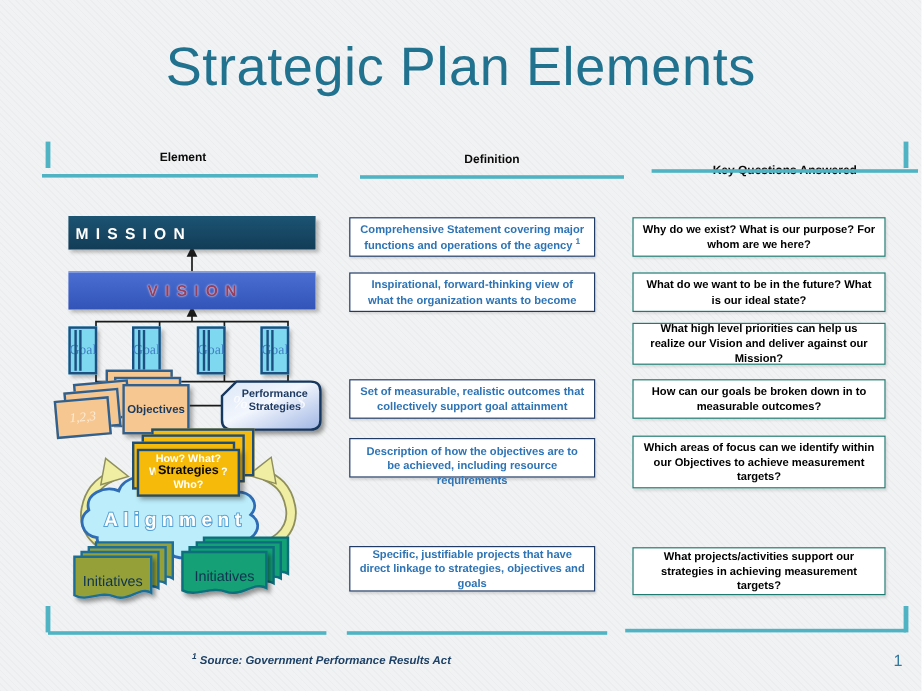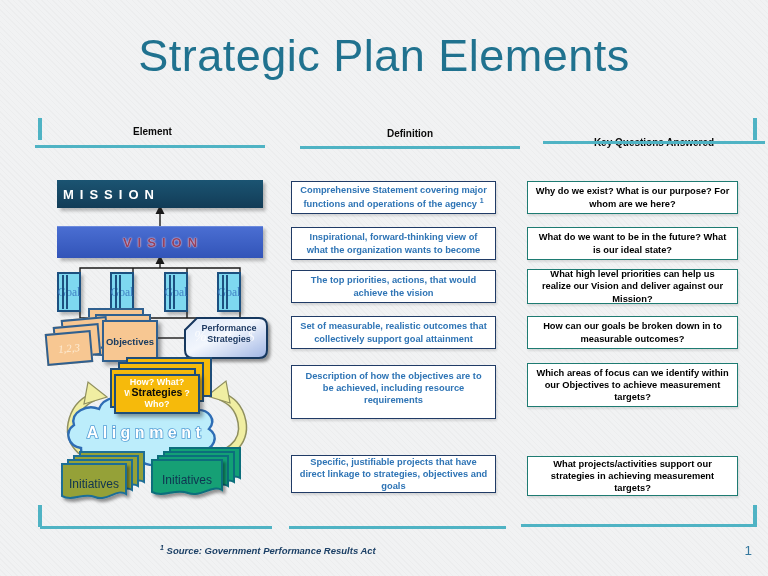--- a/index.html
+++ b/index.html
@@ -185,23 +185,22 @@
     <span class="w">Who?</span>
   </div>
 
   <div class="abs init-label htm" style="left:64px;top:477px;width:60px;">Initiatives</div>
   <div class="abs init-label htm" style="left:154px;top:473px;width:66px;">Initiatives</div>
 
   <div class="abs def-box htm" style="top:181px;height:33px;">
     <div><span>Comprehensive Statement covering major functions and operations of the agency</span> <sup>1</sup></div>
   </div>
   <div class="abs def-box htm" style="top:227px;height:33px;">Inspirational, forward-thinking view of what the organization wants to become</div>
-  <div class="abs def-box htm" style="top:270px;height:33px;">The top priorities, actions, that would achieve the vision</div>
   <div class="abs def-box htm" style="top:316px;height:33px;">Set of measurable, realistic outcomes that collectively support goal attainment</div>
-  <div class="abs def-box tall htm" style="top:365px;height:54px;">Description of how the objectives are to be achieved, including resource requirements</div>
+  <div class="abs def-box tall htm" style="top:365px;height:33px;">Description of how the objectives are to be achieved, including resource requirements</div>
   <div class="abs def-box htm" style="top:455px;height:38px;">Specific, justifiable projects that have direct linkage to strategies, objectives and goals</div>
 
   <div class="abs kq-box htm" style="top:181px;height:33px;">Why do we exist?  What is our purpose?  For whom are we here?</div>
   <div class="abs kq-box htm" style="top:227px;height:33px;">What do we want to be in the future? What is our ideal state?</div>
   <div class="abs kq-box htm" style="top:269px;height:35px;">What high level priorities can help us realize our Vision and deliver against our Mission?</div>
   <div class="abs kq-box htm" style="top:316px;height:33px;">How can our goals be broken down in to measurable outcomes?</div>
   <div class="abs kq-box htm" style="top:363px;height:44px;">Which areas of focus can we identify within our Objectives to achieve measurement targets?</div>
   <div class="abs kq-box htm" style="top:456px;height:40px;">What projects/activities support our strategies in achieving measurement targets?</div>
 
   <div class="abs vbar htm" style="left:38px;top:505px;"></div>

